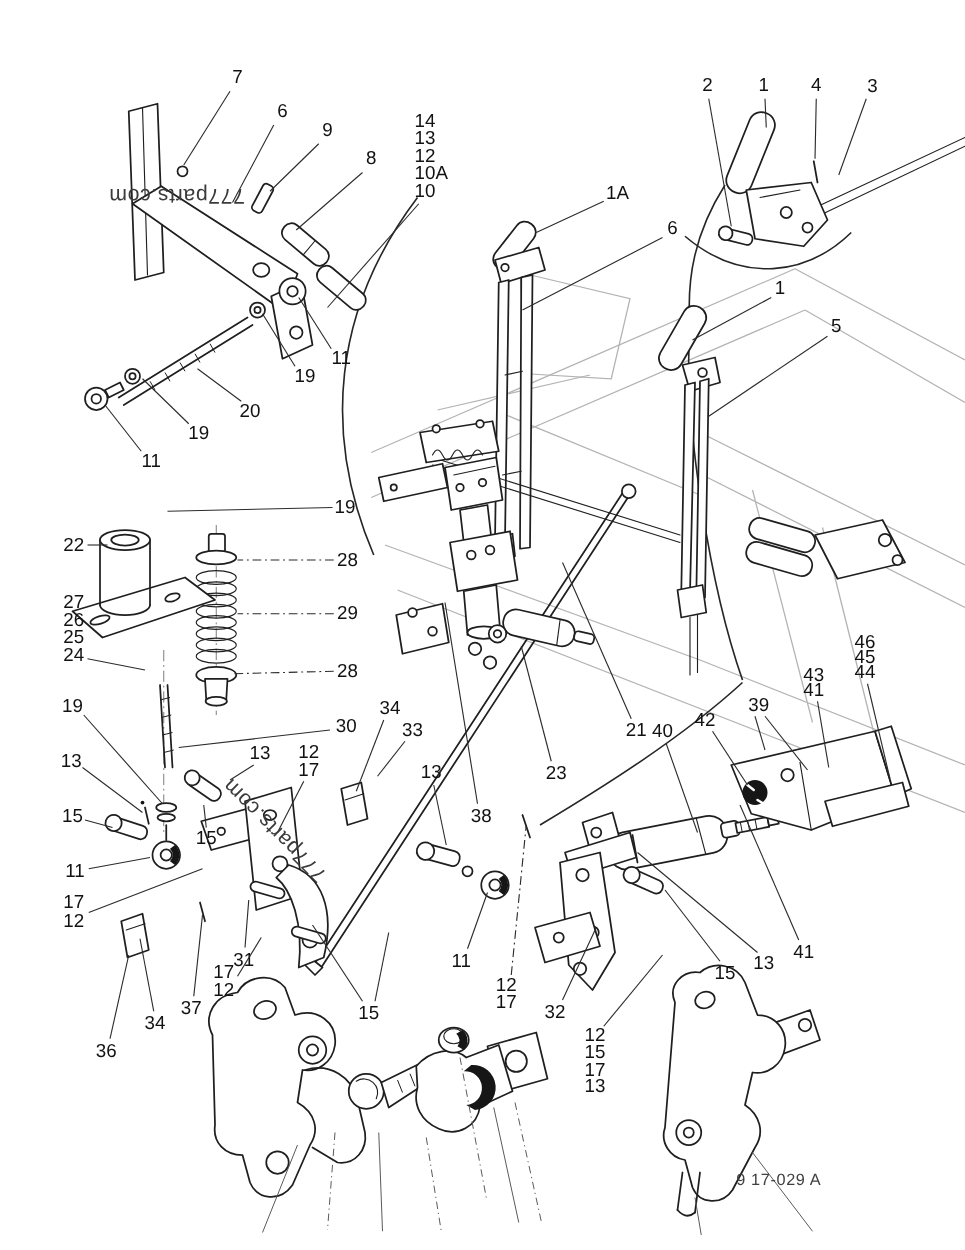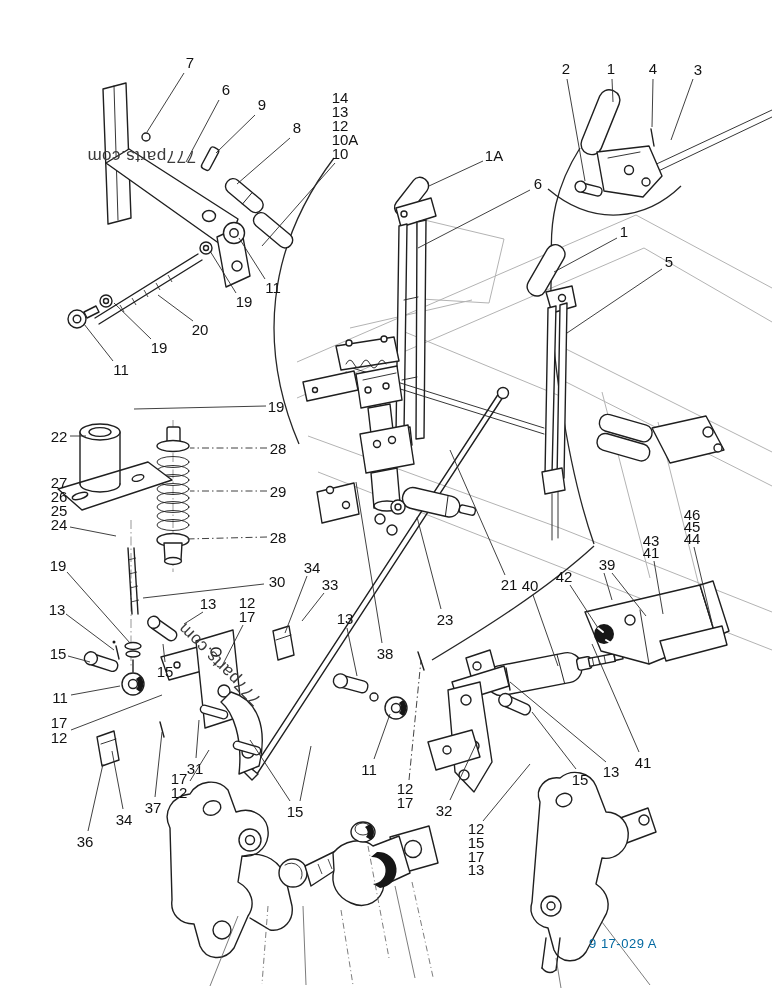--- a/index.html
+++ b/index.html
@@ -19,21 +19,21 @@
   .stub{stroke:#5a5a5a;stroke-width:0.8;}
   .stub.dd{stroke-dasharray:6 3 1 3;}
   .cl{stroke:#6a6a6a;stroke-width:0.7;stroke-dasharray:9 3 1.5 3;}
   .hatch{stroke:#1f1f1f;stroke-width:0.8;}
   .callout{font:15px "Liberation Sans",sans-serif;fill:#121212;text-anchor:middle;dominant-baseline:central;}
   
   .wm{position:absolute;font-size:17px;color:#3b3b3b;white-space:nowrap;letter-spacing:0.5px;}
   .wm-top{left:92px;top:146px;width:104px;text-align:center;transform:rotate(180deg);}
   .wm-mid{left:160px;top:654px;width:120px;text-align:center;transform:rotate(225deg);}
   .figref{position:absolute;left:577px;top:936px;width:92px;text-align:center;
-          font-size:13px;letter-spacing:0.5px;color:#0369a1;}
+          font-size:13px;letter-spacing:0.5px;color:#404040;}
 </style>
 </head>
 <body>
 
 <div class="page">
 
   <svg width="772" height="1000" viewBox="0 0 772 1000">
 
     <g>
       <line class="fr" x1="297" y1="362" x2="636" y2="215"></line>

